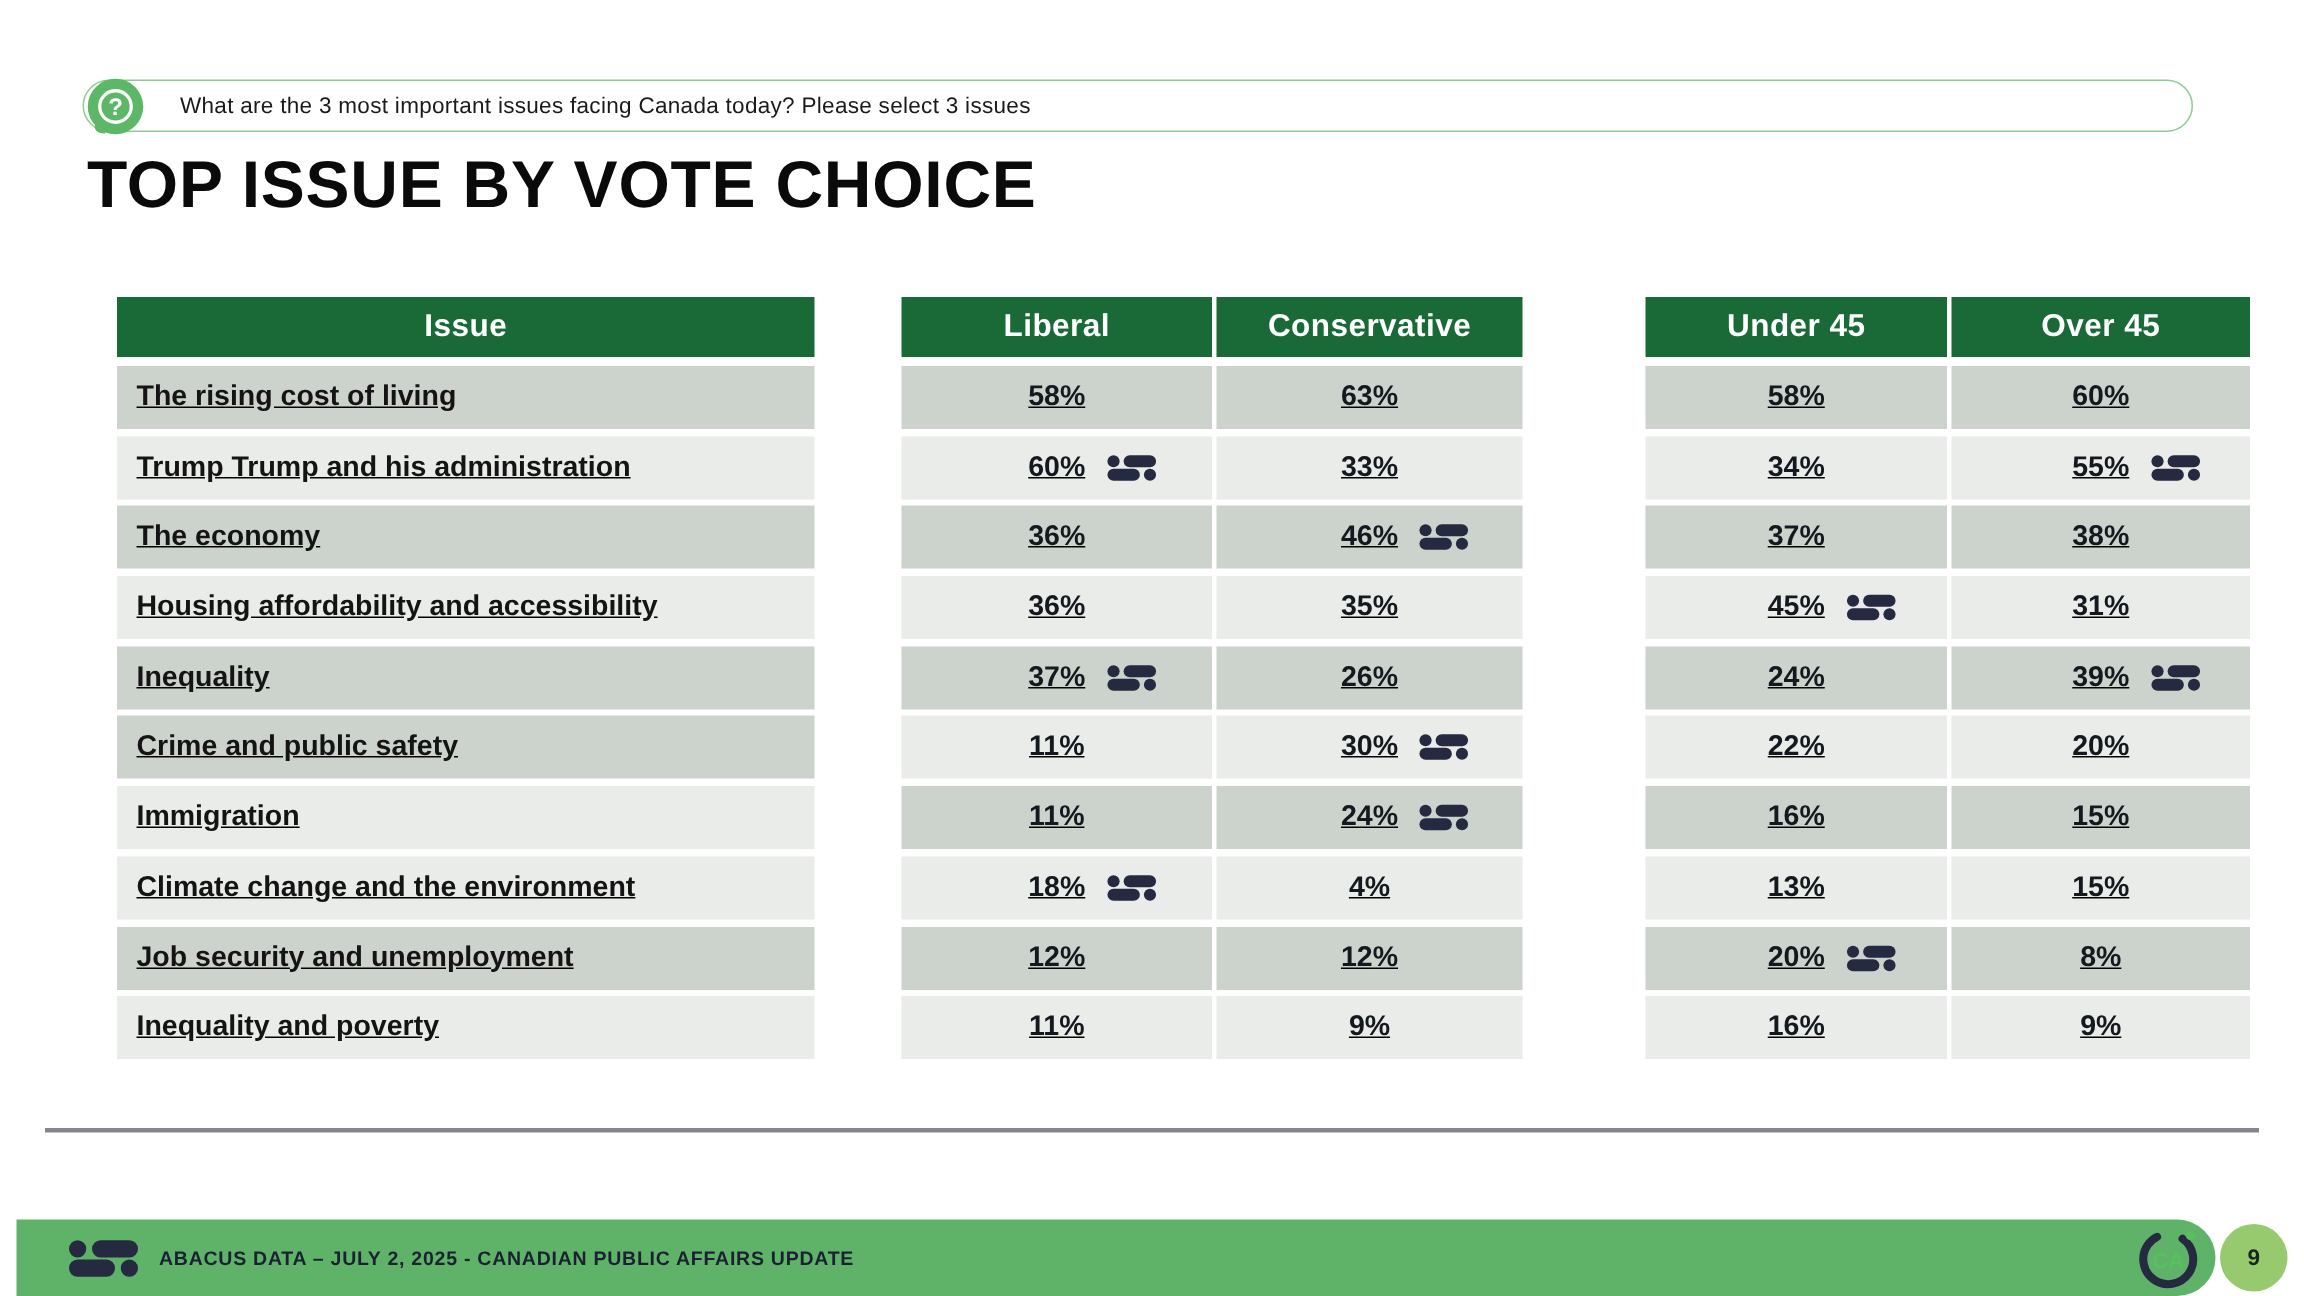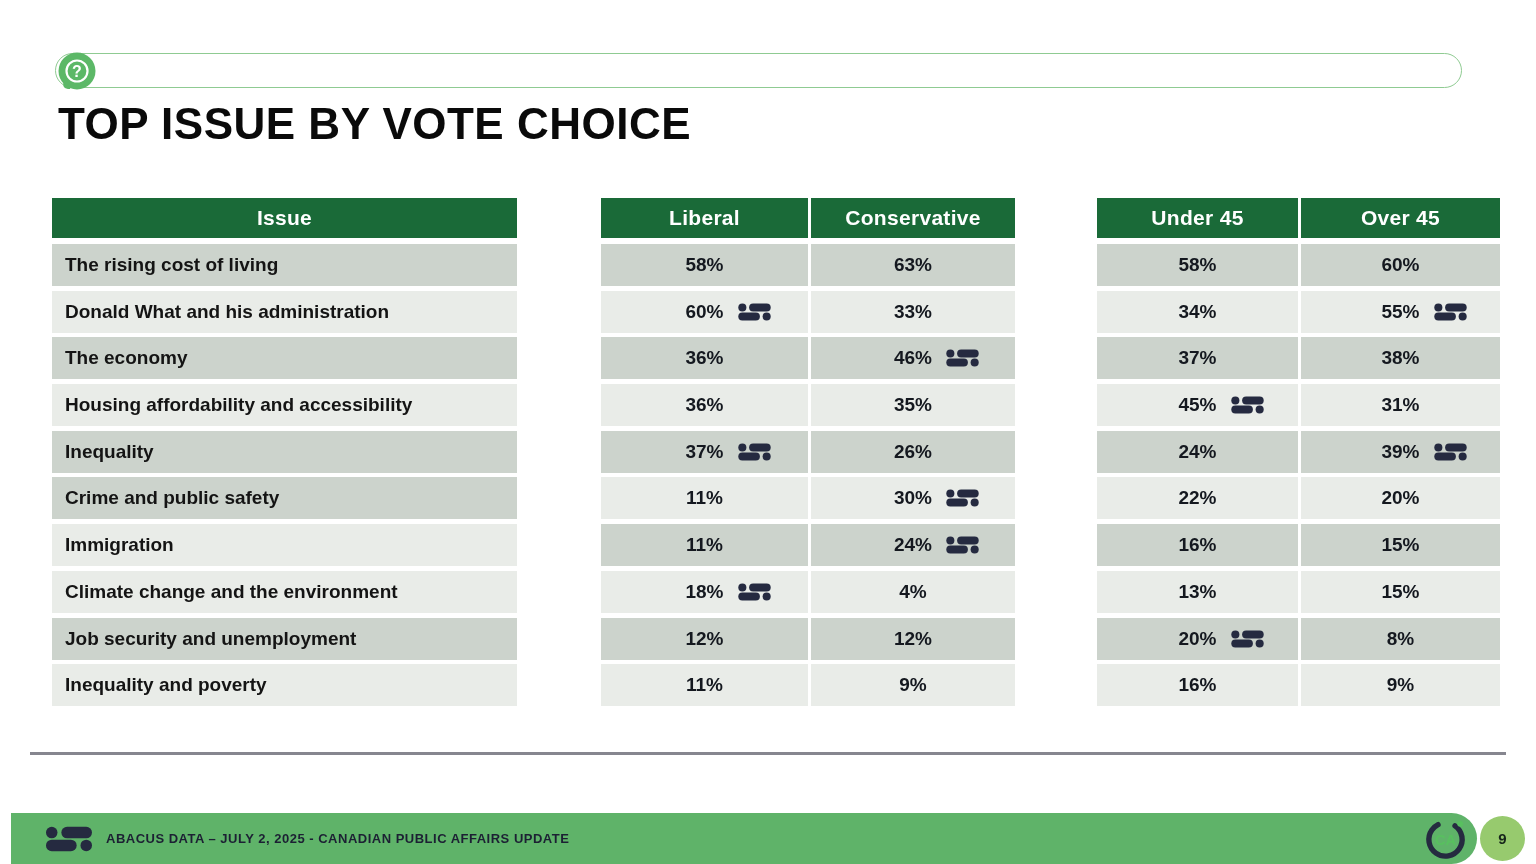--- a/index.html
+++ b/index.html
@@ -13,30 +13,30 @@
             display:flex; align-items:center; }
   .banner-text { margin-left:64px; font-size:15px; color:#1a1a1a; letter-spacing:0.2px; }
   .q-icon { position:absolute; left:1px; top:-3px; width:40px; height:40px; }
 
   
   .page-title { position:absolute; left:58px; top:99px; font-size:44px; font-weight:700;
                 color:#0a0a0a; letter-spacing:0.5px; }
 
   
   .tbl { position:absolute; top:198px; }
-  .tbl-issue { left:52px; width:465px; }
+  .tbl-issue { left:78px; width:465px; }
   .tbl-vote  { left:582px; width:340px;padding-left:19px; }
   .tbl-age   { left:1065px; width:476px;margin-left:32px; }
   .thead-row { display:grid; margin-bottom:6px; }
   .tbl-issue .thead-row { grid-template-columns:465px; }
   .tbl-vote  .thead-row { grid-template-columns:207px 204px; column-gap:3px; }
   .tbl-age   .thead-row { grid-template-columns:201px 199px; column-gap:3px; }
   .th { height:40px; background:#1a6a38; color:#ffffff; font-weight:700; font-size:21px;
         display:flex; align-items:center; justify-content:center; letter-spacing:0.3px; }
-  .tbody { display:flex; flex-direction:column; row-gap:4.7px; }
+  .tbody { display:flex; flex-direction:column; row-gap:4.7px;text-decoration:underline; }
   .trow { display:grid; }
   .tbl-vote .trow { grid-template-columns:207px 204px; column-gap:3px; }
   .tbl-age  .trow { grid-template-columns:201px 199px; column-gap:3px; }
   .cell, .issue-cell { height:42px; display:flex; align-items:center; }
   .shade-dark  { background:#ccd3cc; }
   .shade-light { background:#e9ece8; }
   .issue-cell { padding-left:13px; font-weight:700; font-size:19px; color:#141414; }
   .cell { position:relative; justify-content:center; }
   .pct { font-weight:700; font-size:19px; color:#14181f; }
   .mini-icon { position:absolute; left:calc(50% + 33px); top:50%; transform:translateY(-50%);
@@ -63,34 +63,35 @@
 
   <div class="banner">
     <span class="q-icon">
       <svg viewBox="0 0 40 40" width="40" height="40">
         <path d="M7 30 Q4 38 13 38 L15 31 Z" fill="#5cb867"></path>
         <circle cx="20" cy="20" r="18.5" fill="#5cb867"></circle>
         <circle cx="20" cy="20" r="10.5" fill="none" stroke="#ffffff" stroke-width="2.2"></circle>
         <text x="20" y="25.5" text-anchor="middle" font-size="16" font-weight="bold" fill="#ffffff" font-family="Liberation Sans, sans-serif">?</text>
       </svg>
     </span>
+    <span class="banner-text">What are the 3 most important issues facing Canada today? Please select 3 issues</span>
   </div>
 
   <h1 class="page-title">TOP ISSUE BY VOTE CHOICE</h1>
 
   <div class="tbl tbl-issue">
     <div class="thead-row">
       <div class="th">Issue</div>
     </div>
     <div class="tbody" id="issue-body">
         <div class="trow">
           <div class="issue-cell shade-dark">The rising cost of living</div>
         </div>
         <div class="trow">
-          <div class="issue-cell shade-light">Donald What and his administration</div>
+          <div class="issue-cell shade-light">Trump Trump and his administration</div>
         </div>
         <div class="trow">
           <div class="issue-cell shade-dark">The economy</div>
         </div>
         <div class="trow">
           <div class="issue-cell shade-light">Housing affordability and accessibility</div>
         </div>
         <div class="trow">
           <div class="issue-cell shade-dark">Inequality</div>
         </div>

